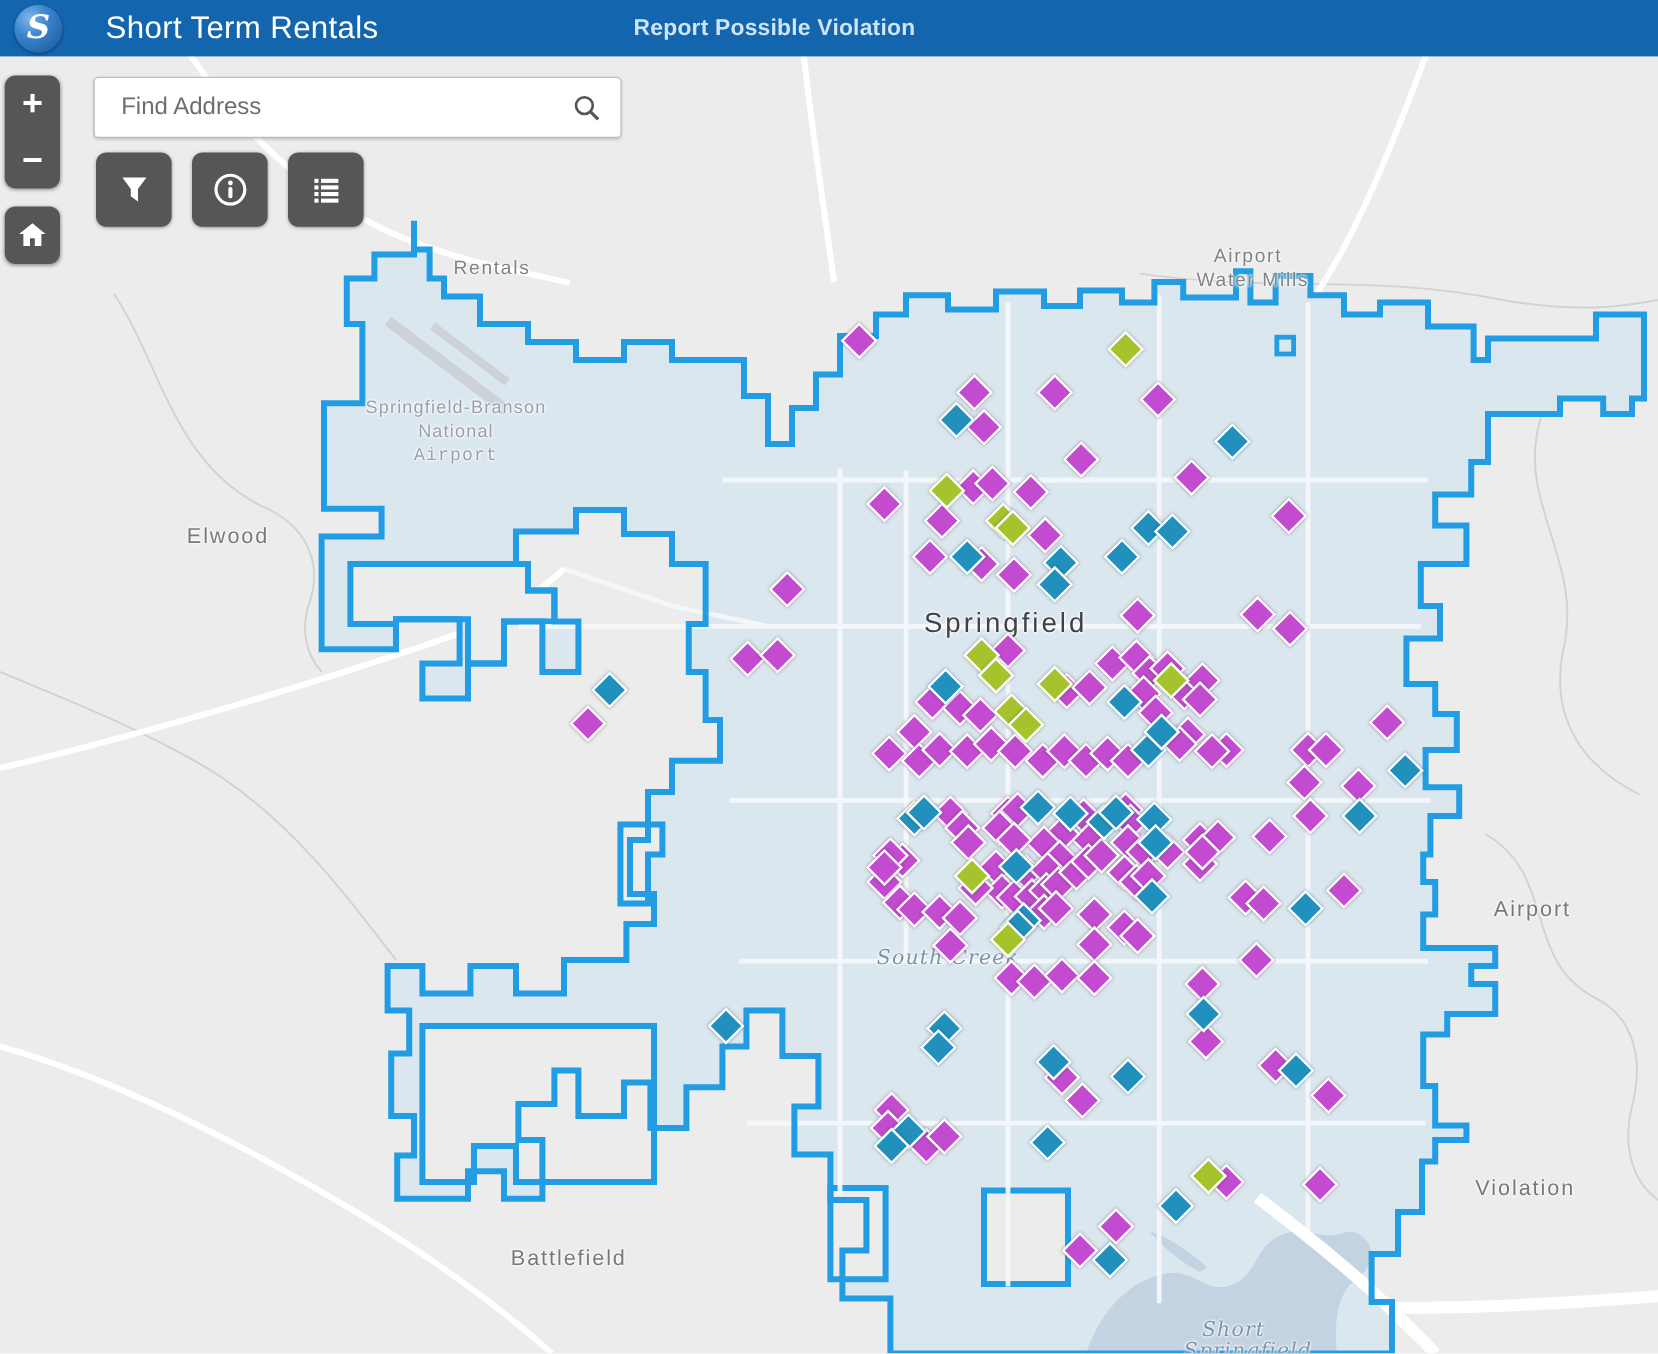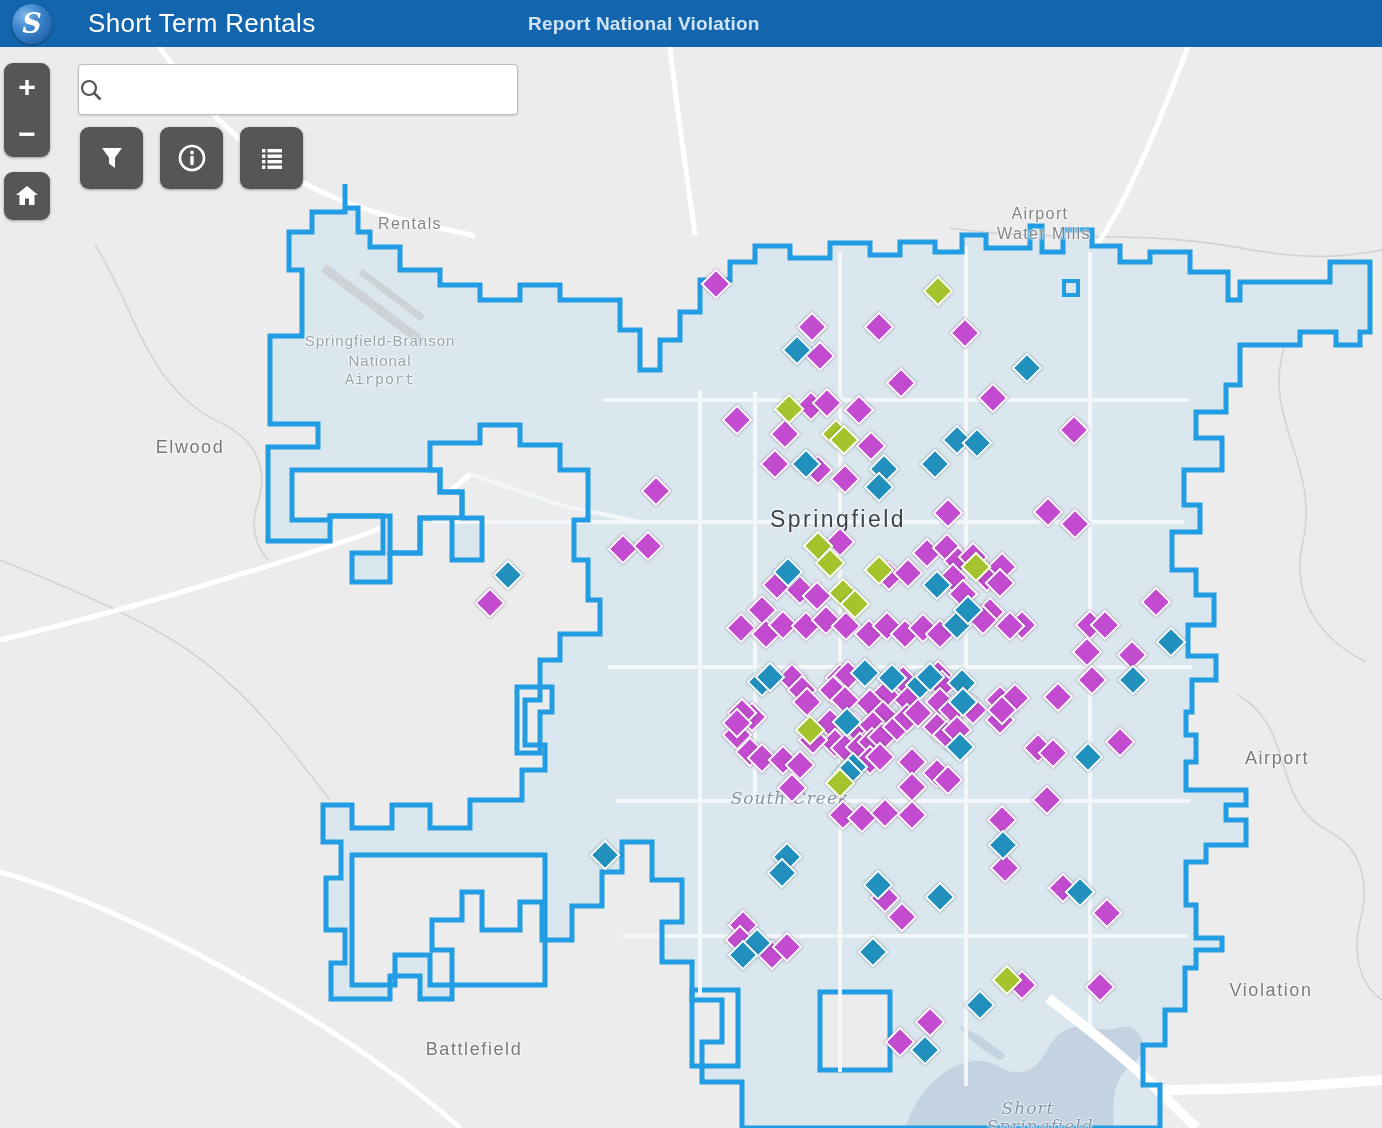--- a/index.html
+++ b/index.html
@@ -327,37 +327,38 @@
       <div class="marker c-g" style="left: 879px; top: 570px;"></div>
       <div class="marker c-g" style="left: 976px; top: 567px;"></div>
       <div class="marker c-g" style="left: 810px; top: 730px;"></div>
       <div class="marker c-g" style="left: 840px; top: 783px;"></div>
       <div class="marker c-g" style="left: 1007px; top: 980px;"></div>
     </div>
 
   <div class="header">
     <div class="logo">S</div>
     <div class="app-title">Short Term Rentals</div>
-    <div class="nav-link">Report National Violation</div>
+    <div class="nav-link">Report Possible Violation</div>
   </div>
 
   <div class="ctl zoomctl">
     <div>+</div>
     <div>−</div>
   </div>
 
   <div class="ctl homebtn">
     <span style="display:flex;">
       <svg width="26" height="26" viewBox="0 0 26 26">
           <path fill="#fff" d="M13,3 L24,12 L20.5,12 L20.5,22 L15,22 L15,15.5 L11,15.5 L11,22 L5.5,22 L5.5,12 L2,12 Z"></path>
         </svg>
     </span>
   </div>
 
   <div class="searchbox">
+    <input type="text" placeholder="Find Address" style="">
     <span class="search-ic">
       <svg width="24" height="24" viewBox="0 0 24 24">
           <circle cx="10" cy="10" r="7" fill="none" stroke="#555" stroke-width="2.2"></circle>
           <line x1="15.2" y1="15.2" x2="21.5" y2="21.5" stroke="#555" stroke-width="2.6"></line>
         </svg>
     </span>
   </div>
 
   <div class="ctl toolbtn tb-filter">
     <span style="display:flex;">

